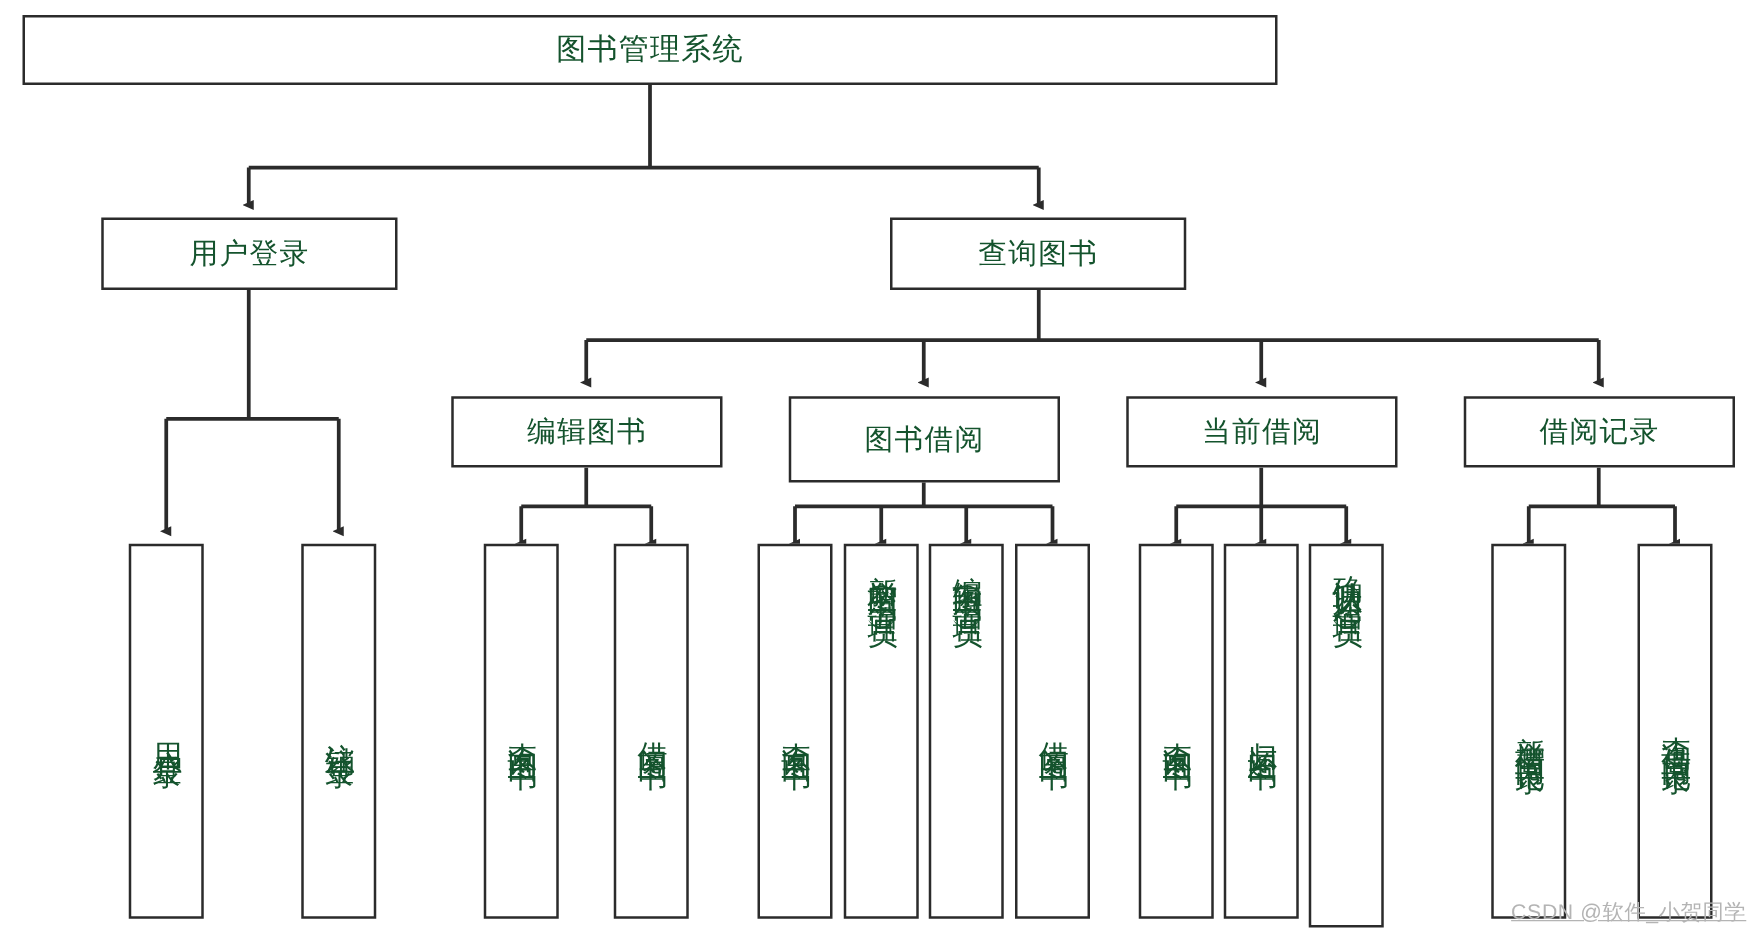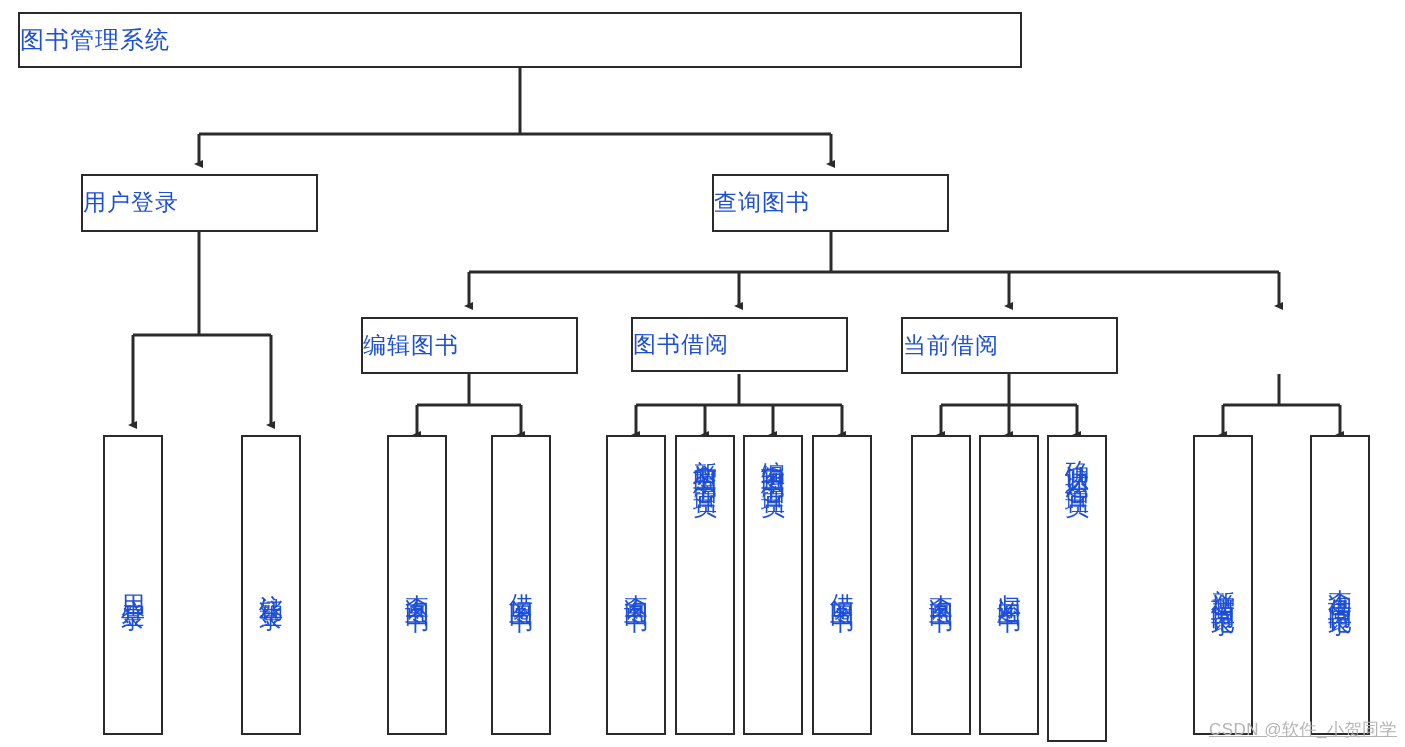--- a/index.html
+++ b/index.html
@@ -25,22 +25,22 @@
     height: 747px;
     pointer-events: none;
   }
   .node {
     position: absolute;
     box-sizing: border-box;
     background: #ffffff;
     border: 2px solid #2b2b2b;
     display: flex;
     align-items: center;
-    justify-content: flex-start;
-    color: #1d4ed8;
+    justify-content: center;
+    color: #14532d;
   }
   .node .label {
     display: block;
     text-align: center;
     line-height: 1.12;
   }
   
   .node.horiz .label {
     font-size: 23px;
     letter-spacing: 1px;
@@ -142,28 +142,31 @@
   </div>
 
   <div class="node horiz" style="left:712px; top:174px; width:237px; height:58px;">
     <span class="label">查询图书</span>
   </div>
 
   <div class="node horiz" style="left:361px; top:317px; width:217px; height:57px;">
     <span class="label">编辑图书</span>
   </div>
 
-  <div class="node horiz" style="left:631px; top:317px; width:217px; height:55px;">
+  <div class="node horiz" style="left:631px; top:317px; width:217px; height:69px;">
     <span class="label">图书借阅</span>
   </div>
 
   <div class="node horiz" style="left:901px; top:317px; width:217px; height:57px;">
     <span class="label">当前借阅</span>
   </div>
 
+  <div class="node horiz" style="left:1171px; top:317px; width:217px; height:57px;">
+    <span class="label">借阅记录</span>
+  </div>
 
   <div class="node vert centered" style="left:103px; top:435px; width:60px; height:300px;">
     <span class="label">用户登录</span>
   </div>
 
   <div class="node vert centered" style="left:241px; top:435px; width:60px; height:300px;">
     <span class="label">注销登录</span>
   </div>
 
   <div class="node vert centered" style="left:387px; top:435px; width:60px; height:300px;">

